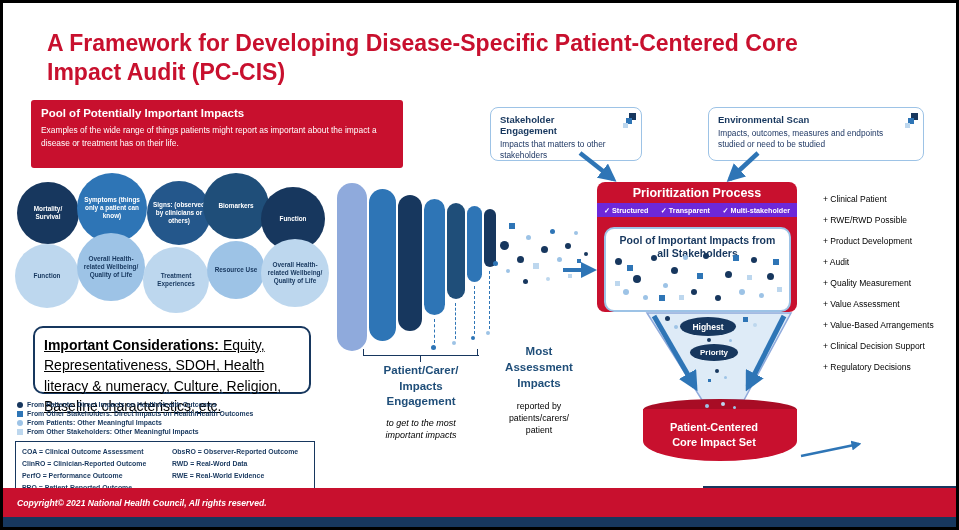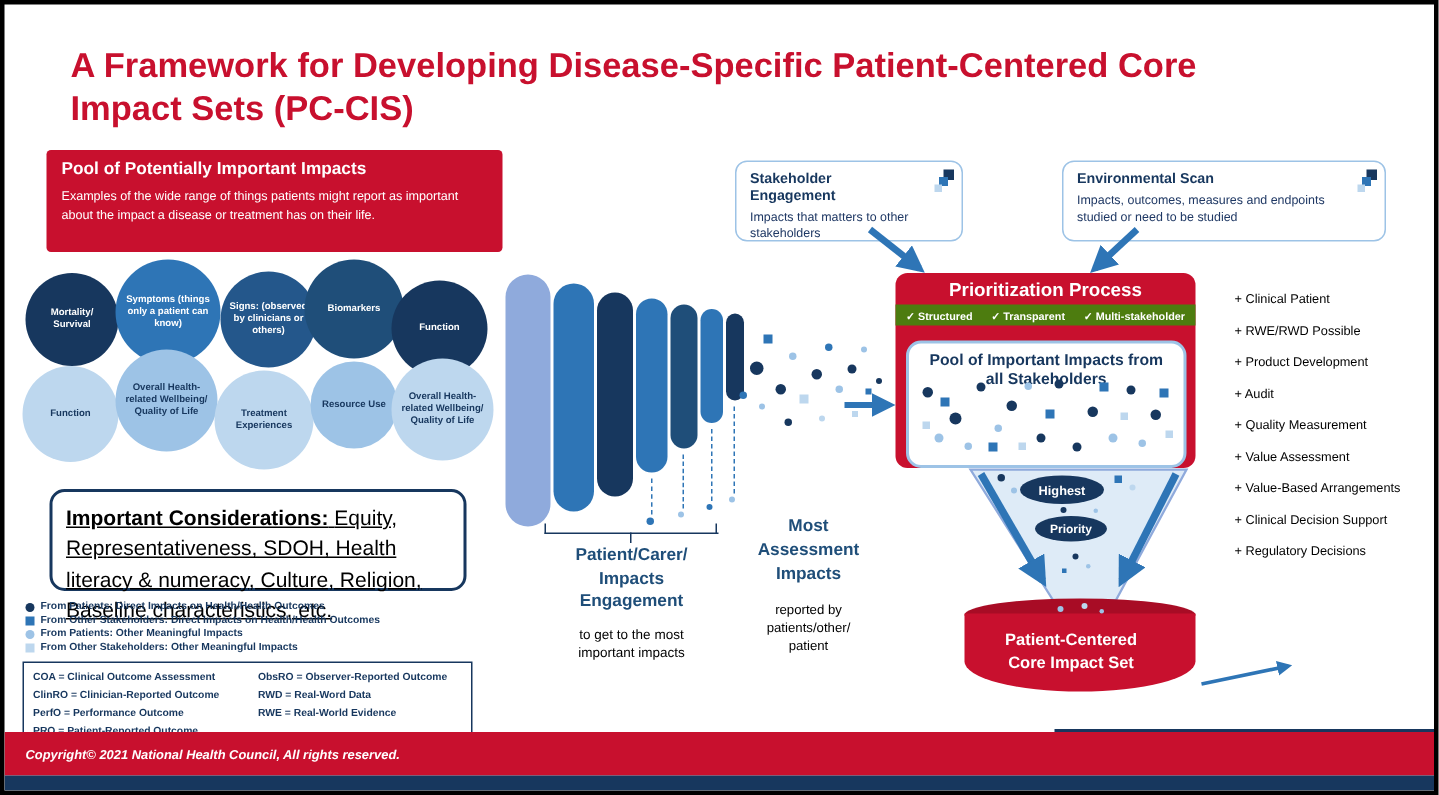--- a/index.html
+++ b/index.html
@@ -1,19 +1,19 @@
 <!DOCTYPE html>
 <html><head>
 <meta charset="utf-8">
 <style>
   * { margin:0; padding:0; box-sizing:border-box; }
   body { background:#fff; font-family:"Liberation Sans", sans-serif; }
   .frame { position:relative; width:959px; height:530px; background:#fff; border:3px solid #000; overflow:hidden; }
   .title { position:absolute; left:44px; top:26px; width:820px; color:#C8102E; font-size:23px; font-weight:bold; line-height:1.24; }
-  .pool-box { position:absolute; left:28px; top:97px; width:304px; height:68px; background:#C8102E; border-radius:3px; color:#fff; padding:7px 10px; }
+  .pool-box { position:absolute; left:28px; top:97px; width:372px; height:68px; background:#C8102E; border-radius:3px; color:#fff; padding:7px 10px; }
   .pool-box .h { font-size:11.5px; font-weight:bold; margin-bottom:5px; }
   .pool-box .b { font-size:8.4px; line-height:1.5; }
   .bubble { position:absolute; border-radius:50%; display:flex; align-items:center; justify-content:center; text-align:center; font-size:6.4px; font-weight:bold; line-height:1.25; padding:5px; }
   .bubble.dk { color:#fff; }
   .bubble.lt { color:#17375E; }
   .consider { position:absolute; left:30px; top:323px; width:278px; height:68px; border:2px solid #17375E; border-radius:10px; background:#fff; padding:7px 9px; font-size:14px; line-height:1.45; color:#000;text-decoration:underline; }
   .legend { position:absolute; left:14px; top:398px; width:310px; }
   .legend .row { display:flex; align-items:center; margin-bottom:2px; }
   .legend .mk { width:6px; height:6px; margin-right:4px; flex:none; display:block; }
   .legend .mk.round { border-radius:50%; }
@@ -22,37 +22,37 @@
   .abbr .col { font-size:6.9px; color:#17375E; line-height:1.72; font-weight:bold; }
   .abbr .colA { width:150px; }
   .paddle { position:absolute; border-radius:999px; }
   .vdash { position:absolute; width:0; border-left:1.5px dashed #2E75B6; }
   .dot { position:absolute; border-radius:50%; display:block; z-index:6; }
   .sqd { position:absolute; display:block; z-index:6; }
   .c1 { background:#17375E; } .c2 { background:#2E75B6; } .c3 { background:#9DC3E6; } .c4 { background:#BDD7EE; }
   .bk { position:absolute; border-color:#17375E; border-style:solid; border-width:0; }
   .engage { position:absolute; left:356px; top:360px; width:124px; text-align:center; }
   .engage .hl { color:#1F4E79; font-size:11.5px; font-weight:bold; line-height:1.35; }
-  .engage .subwrap { margin-top:7px; }
+  .engage .subwrap { margin-top:7px;font-style:italic; }
   .engage .sl { color:#000; font-size:9px; line-height:1.35; }
   .mii { position:absolute; left:492px; top:341px; width:88px; text-align:center; }
   .mii .hl { color:#1F4E79; font-size:11.5px; font-weight:bold; line-height:1.38; }
   .mii .subwrap { margin-top:8px; }
   .mii .sl { color:#000; font-size:8.8px; line-height:1.4; }
   .callout { position:absolute; background:#fff; border:1.5px solid #9DC3E6; border-radius:8px; padding:6px 30px 6px 9px; }
   .callout .h { font-size:9.5px; font-weight:bold; color:#17375E; margin-bottom:3px; }
   .callout .b { font-size:8.3px; color:#1F3864; line-height:1.35; }
   .sqicon { position:absolute; top:5px; right:5px; width:16px; height:16px; }
   .sqicon i { position:absolute; display:block; }
   .sqicon .q1 { right:0; top:0; width:7px; height:7px; background:#17375E; }
   .sqicon .q2 { right:4px; top:5px; width:6px; height:6px; background:#2E75B6; }
   .sqicon .q3 { right:8px; top:10px; width:5px; height:5px; background:#BDD7EE; }
   .prio { position:absolute; left:594px; top:179px; width:200px; height:130px; background:#C8102E; border-radius:8px; }
   .prio .h { text-align:center; color:#fff; font-weight:bold; font-size:12.5px; margin-top:4px; }
-  .prio .checks { display:flex; justify-content:space-between; background:#4d7c0f; margin-top:3px; padding:2.5px 7px; color:#fff; font-size:7.2px; font-weight:bold; }
+  .prio .checks { display:flex; justify-content:space-between; background:#6d28d9; margin-top:3px; padding:2.5px 7px; color:#fff; font-size:7.2px; font-weight:bold; }
   .ipool { position:absolute; left:601px; top:224px; width:187px; height:85px; background:#fff; border:2px solid #9DC3E6; border-radius:10px; z-index:4; }
   .ipool .h { text-align:center; color:#17375E; font-weight:bold; font-size:10.5px; line-height:1.2; padding:5px 10px 0; }
   svg.overlay { position:absolute; left:0; top:0; z-index:5; pointer-events:none; }
   .oval { position:absolute; background:#17375E; color:#fff; border-radius:50%; display:flex; align-items:center; justify-content:center; font-weight:bold; z-index:6; }
   .cyl-rim { position:absolute; left:640px; top:396px; width:154px; height:22px; border-radius:50%; background:#A80C25; z-index:6; }
   .cyl-body { position:absolute; left:640px; top:406px; width:154px; height:52px; background:#C8102E; border-radius:0 0 77px 77px / 0 0 20px 20px; z-index:6; }
   .cyl-label { position:absolute; left:640px; top:417px; width:142px; text-align:center; color:#fff; font-weight:bold; font-size:11px; line-height:1.32; z-index:7; }
   .uses { position:absolute; left:820px; top:180px; width:116px; }
   .uses .h { text-align:center; color:#17375E; font-weight:bold; font-size:11.5px; line-height:1.3; }
   .uses .items { margin-top:11px; }
@@ -61,21 +61,21 @@
   .footer-red { position:absolute; left:0; right:0; bottom:10px; height:29px; background:#C8102E; display:flex; align-items:center; padding-left:14px; z-index:8; }
   .footer-red .txt { color:#fff; font-size:8.6px; font-weight:bold; font-style:italic; }
   .footer-navy { position:absolute; left:0; right:0; bottom:0; height:10px; background:#17375E; z-index:8; }
   .z7 { z-index:7; }
 </style>
 </head>
 <body>
 
 <div class="frame">
 
-  <div class="title">A Framework for Developing Disease-Specific Patient-Centered Core Impact Sets (PC-CIS)</div>
+  <div class="title">A Framework for Developing Disease-Specific Patient-Centered Core Impact Audit (PC-CIS)</div>
 
   <div class="pool-box">
     <div class="h">Pool of Potentially Important Impacts</div>
     <div class="b">Examples of the wide range of things patients might report as important about the impact a disease or treatment has on their life.</div>
   </div>
 
   <div class="bubble dk" style="left:14px;top:179px;width:62px;height:62px;background:#17375E">Mortality/ Survival</div>
   <div class="bubble dk" style="left:74px;top:170px;width:70px;height:70px;background:#2E75B6">Symptoms (things only a patient can know)</div>
   <div class="bubble dk" style="left:144px;top:178px;width:64px;height:64px;background:#24578B">Signs: (observed by clinicians or others)</div>
   <div class="bubble dk" style="left:200px;top:170px;width:66px;height:66px;background:#1F4E79">Biomarkers</div>
@@ -176,21 +176,21 @@
       <div class="sl">important impacts</div>
     </div>
   </div>
 
   <div class="mii">
     <div class="hl">Most</div>
     <div class="hl">Assessment</div>
     <div class="hl">Impacts</div>
     <div class="subwrap">
       <div class="sl">reported by</div>
-      <div class="sl">patients/other/</div>
+      <div class="sl">patients/carers/</div>
       <div class="sl">patient</div>
     </div>
   </div>
 
   <div class="callout" style="left:487px;top:104px;width:152px;height:54px">
     <div class="h">Stakeholder Engagement</div>
     <div class="b">Impacts that matters to other stakeholders</div>
     <span class="sqicon">
         <i class="q1"></i>
         <i class="q2"></i>

